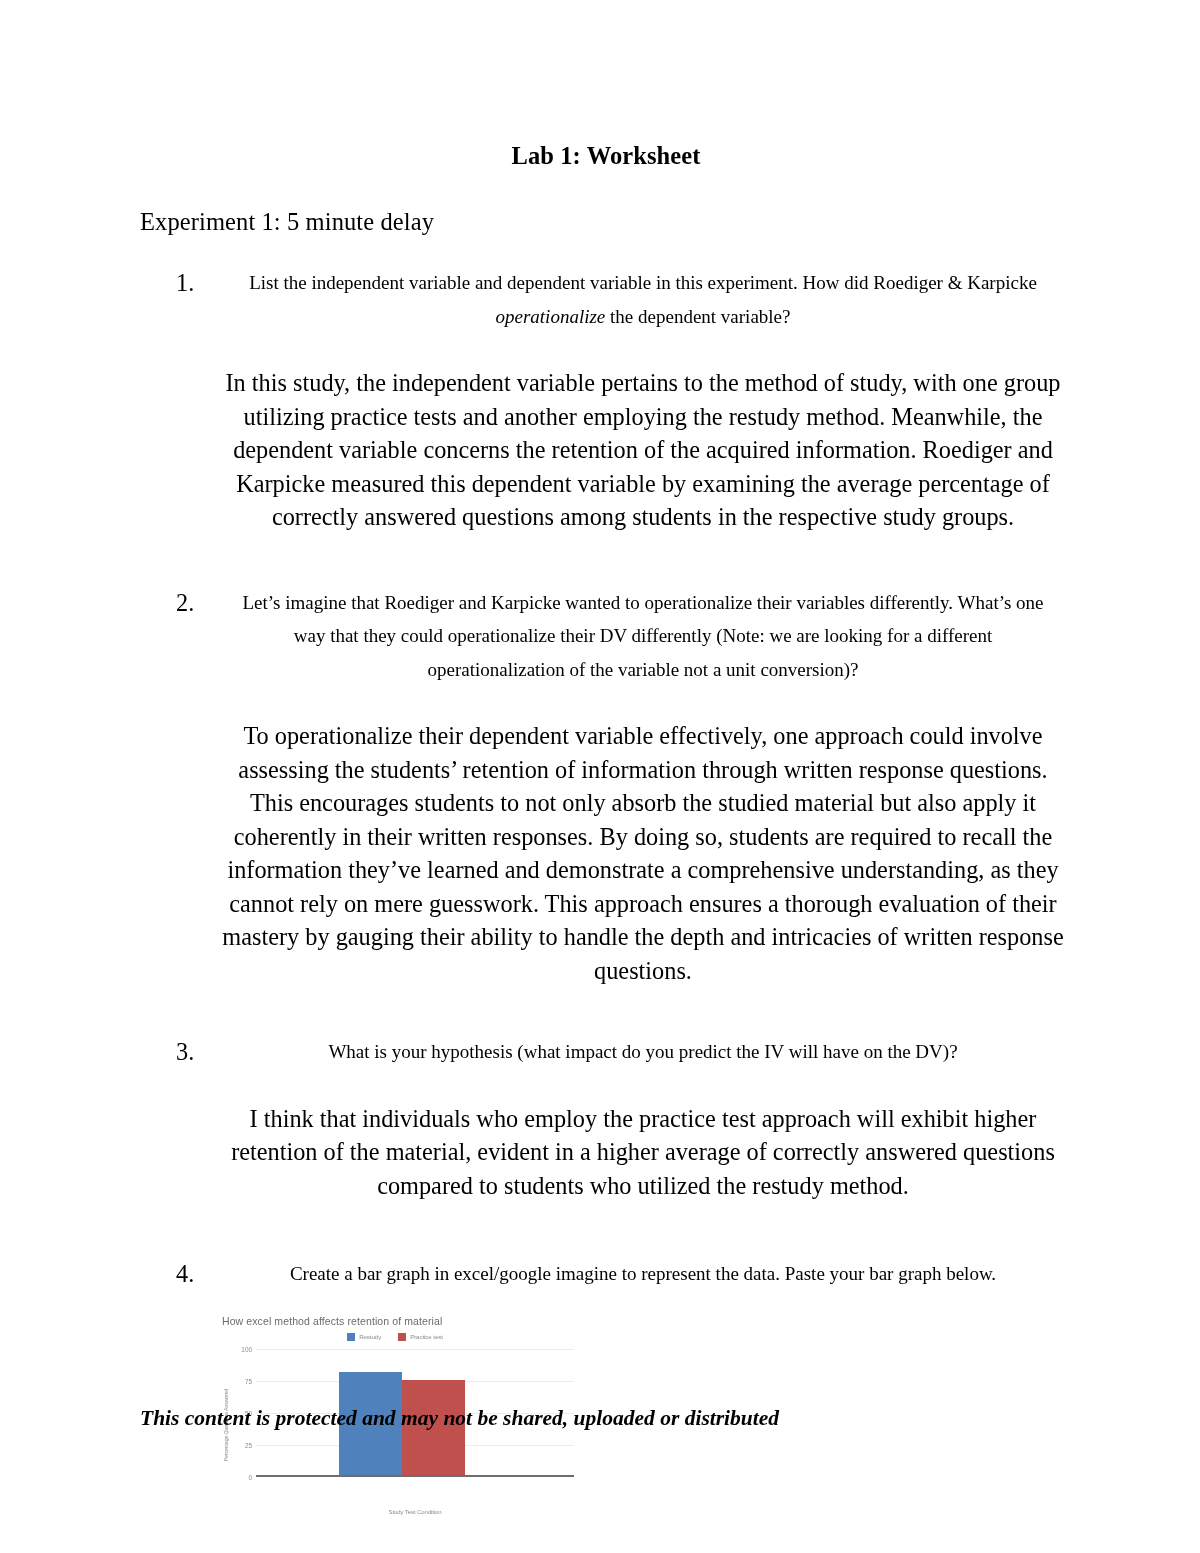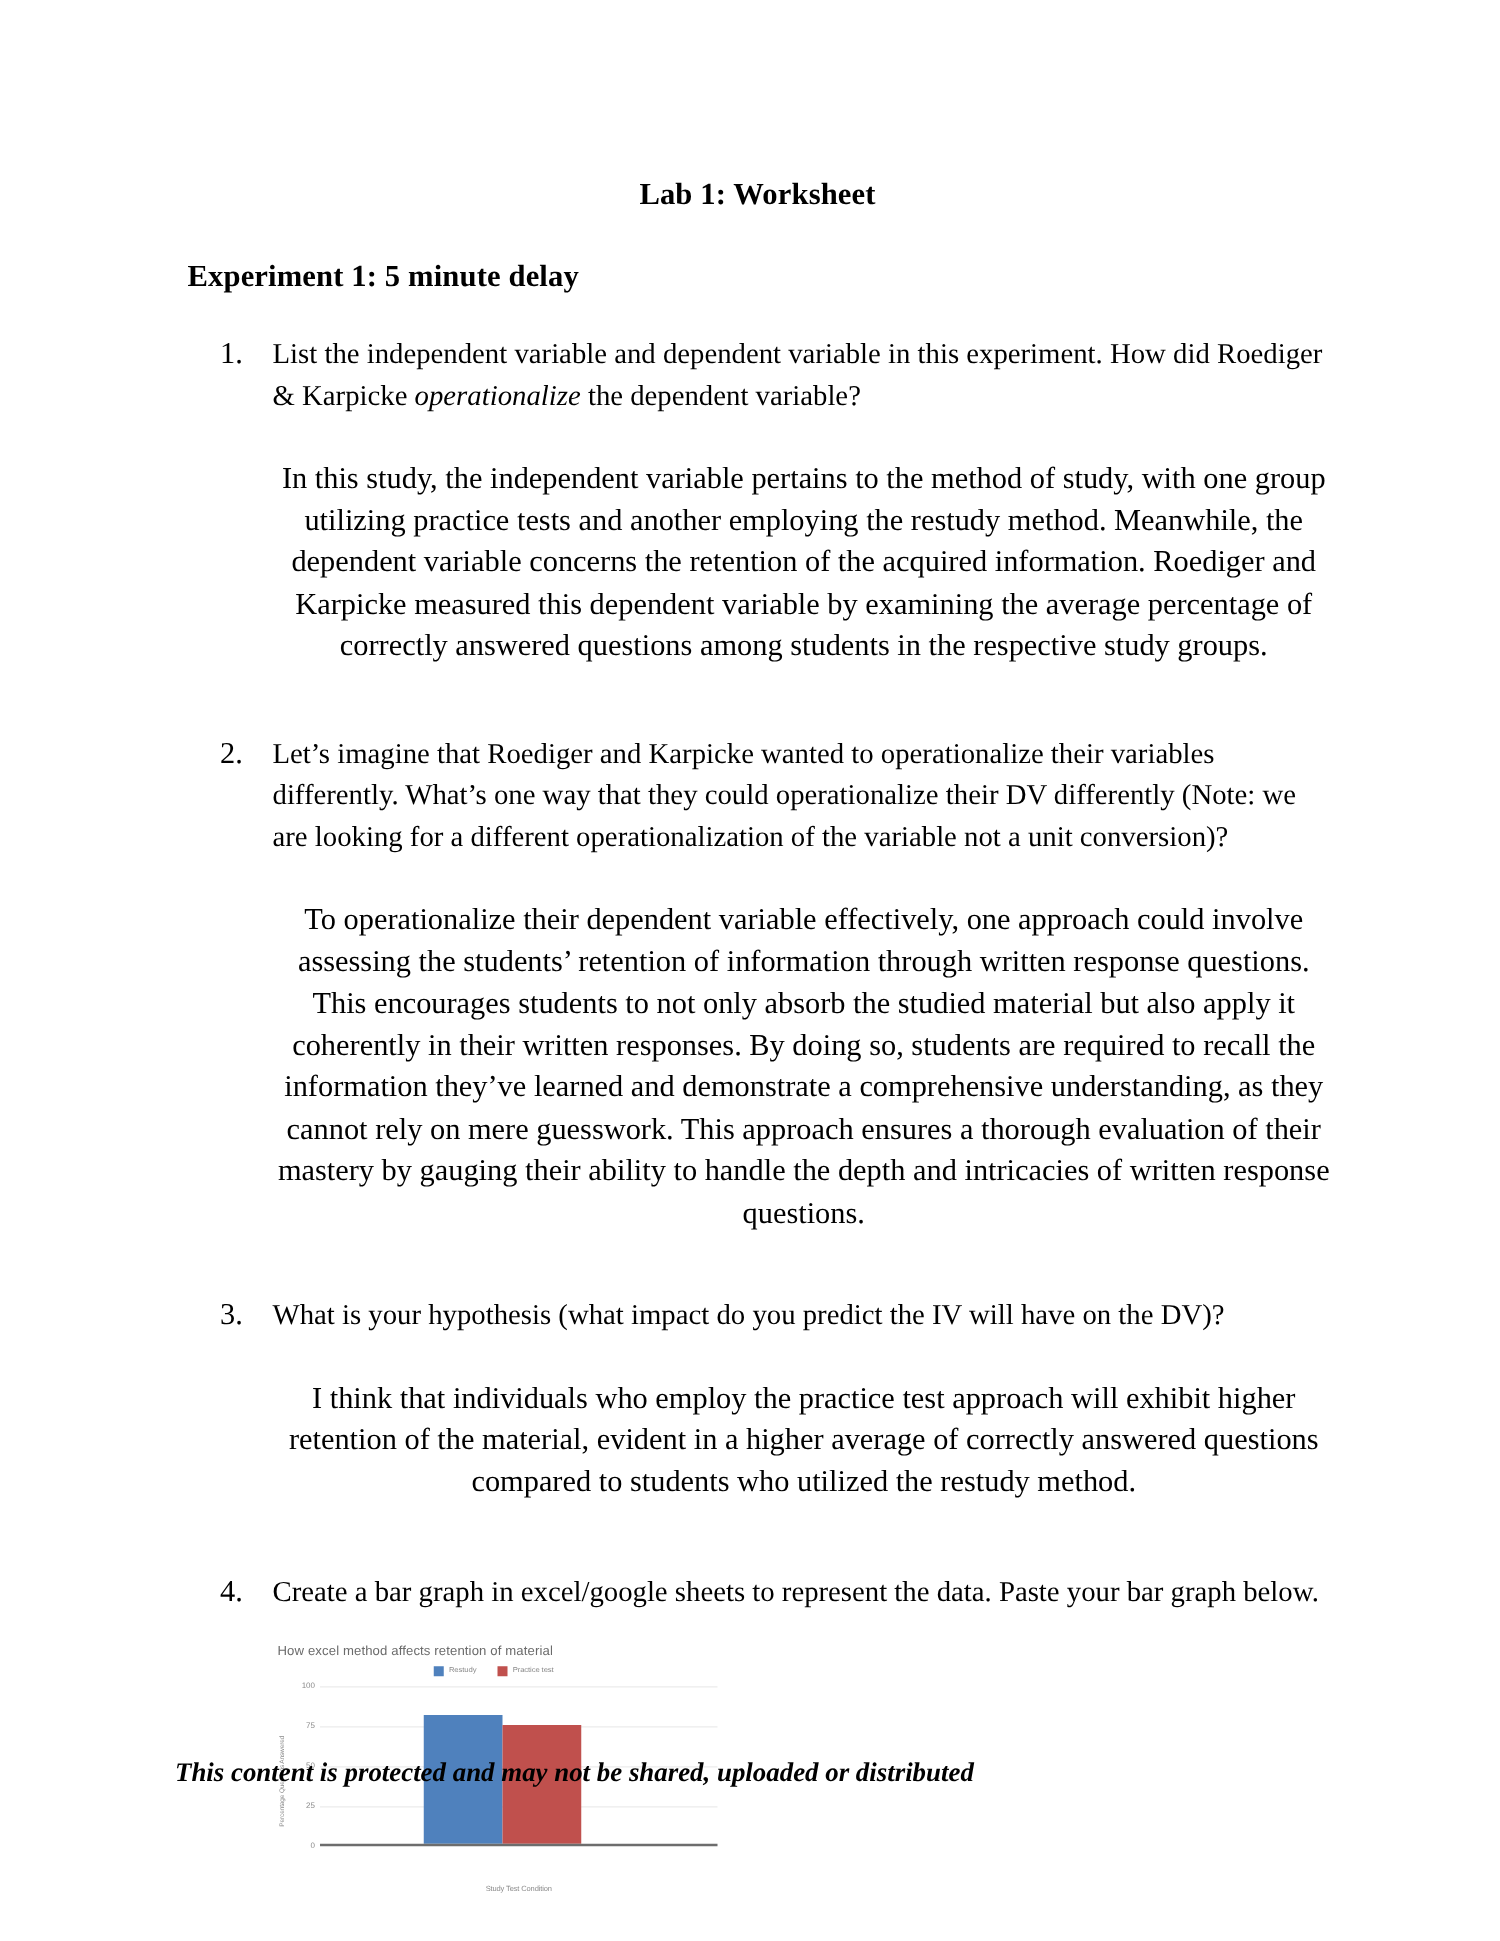--- a/index.html
+++ b/index.html
@@ -27,22 +27,22 @@
     text-align: center;
     font-size: 24.5px;
     font-weight: bold;
     letter-spacing: 0.1px;
     margin: 0 0 0 0;
     padding-top: 14px;
   }
 
   .section-heading {
     font-size: 24.5px;
-    font-weight: bold;
-    margin: 38px 0 0 10px;
+    font-weight: normal;
+    margin: 38px 0 0 0;
     letter-spacing: 0.1px;
   }
 
   ol.q-list {
     list-style: none;
     margin: 0;
     padding: 0;
   }
 
   .q-item {
@@ -51,24 +51,24 @@
     margin-top: 30px;
   }
   .q-num {
     position: absolute;
     left: 36px;
     top: 0;
     font-size: 24.3px;
     line-height: 33.5px;
   }
   .q-text {
-    font-size: 23px;
+    font-size: 19px;
     line-height: 33.5px;
-    text-align: left;
-    margin: 4px;
+    text-align: center;
+    margin: 16px;
   }
   .q-text .ital { font-style: italic; }
 
   .answer {
     font-size: 24.3px;
     line-height: 33.5px;
     margin: 33px 0 0 0;
     padding-left: 74px;
     text-align: center;
   }
@@ -238,21 +238,21 @@
     <p class="answer">To operationalize their dependent variable effectively, one approach could involve assessing the students’ retention of information through written response questions. This encourages students to not only absorb the studied material but also apply it coherently in their written responses. By doing so, students are required to recall the information they’ve learned and demonstrate a comprehensive understanding, as they cannot rely on mere guesswork. This approach ensures a thorough evaluation of their mastery by gauging their ability to handle the depth and intricacies of written response questions.</p>
 
     <li class="q-item" style="margin-top:48px">
       <span class="q-num">3.</span>
       <p class="q-text">What is your hypothesis (what impact do you predict the IV will have on the DV)?</p>
     </li>
     <p class="answer">I think that individuals who employ the practice test approach will exhibit higher retention of the material, evident in a higher average of correctly answered questions compared to students who utilized the restudy method.</p>
 
     <li class="q-item" style="margin-top:55px">
       <span class="q-num">4.</span>
-      <p class="q-text">Create a bar graph in excel/google sheets to represent the data. Paste your bar graph below.</p>
+      <p class="q-text">Create a bar graph in excel/google imagine to represent the data. Paste your bar graph below.</p>
     </li>
 
   </ol>
 
   <div class="chart-wrap">
     <div class="chart">
 
       <div class="chart-title">How excel method affects retention of material</div>
 
       <div class="chart-legend">

